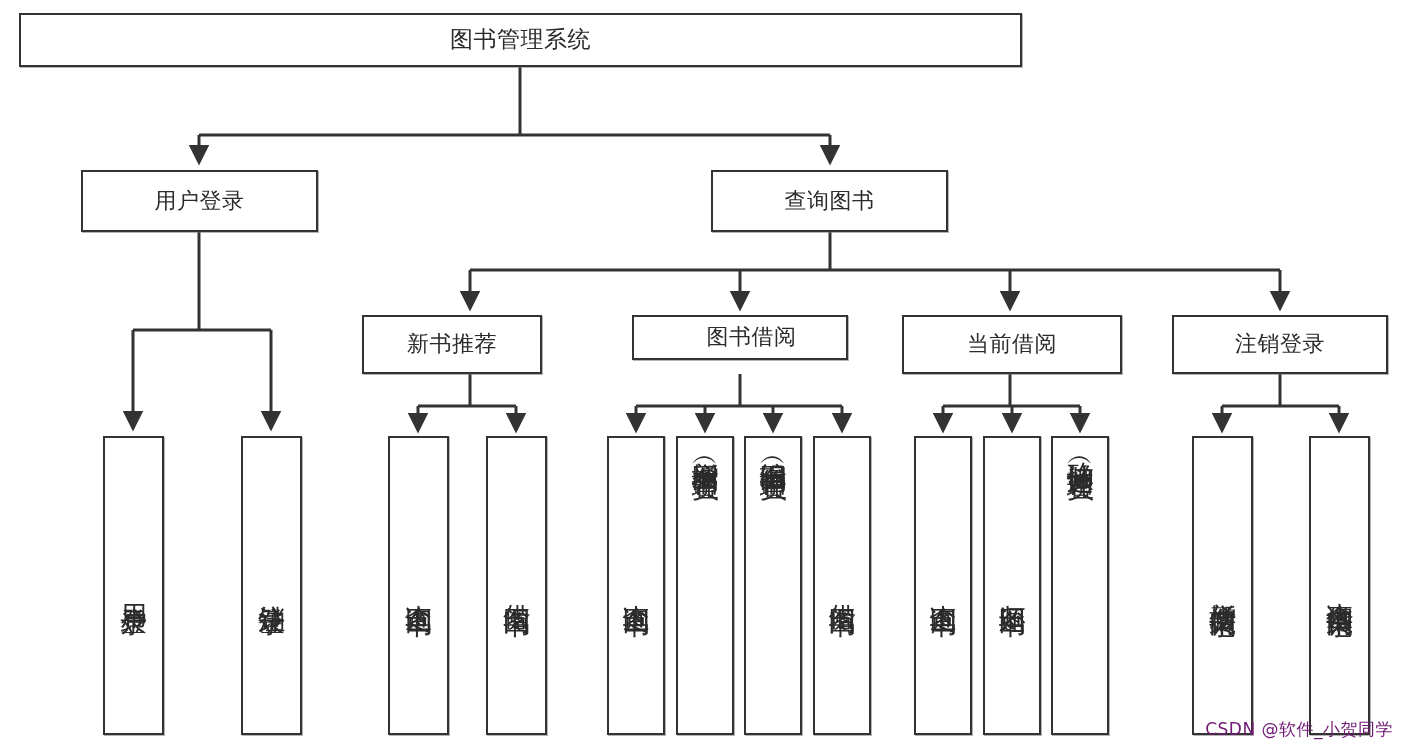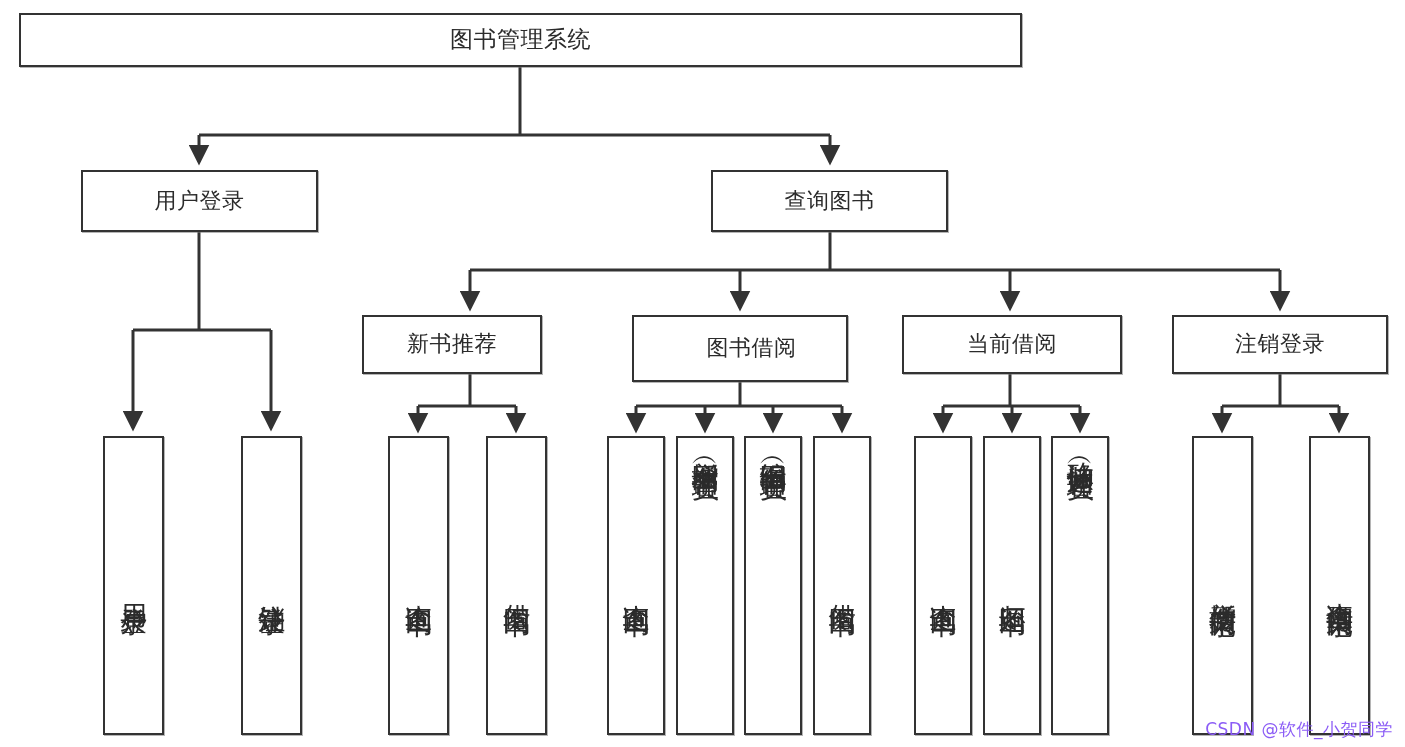--- a/index.html
+++ b/index.html
@@ -69,21 +69,21 @@
     text-align: left;
   }
   .node-box.vertical.v-center {
     align-items: center;
   }
   #watermark {
     position: absolute;
     right: 12px;
     bottom: 6px;
     font-size: 17px;
-    color: #8b5cf6;
+    color: #701a75;
     font-family: "DejaVu Sans", "Liberation Sans", sans-serif;
     white-space: nowrap;
     pointer-events: none;
     letter-spacing: 0.5px;
   }
 </style>
 </head>
 <body>
 
 <div id="diagram-root">
@@ -145,21 +145,21 @@
   <div class="node-box horizontal" style="left:81px; top:170px; width:237px; height:62px;">
     <span class="node-label">用户登录</span>
   </div>
   <div class="node-box horizontal" style="left:711px; top:170px; width:237px; height:62px;">
     <span class="node-label">查询图书</span>
   </div>
 
   <div class="node-box horizontal" style="left:362px; top:315px; width:180px; height:59px;">
     <span class="node-label">新书推荐</span>
   </div>
-  <div class="node-box horizontal" style="left:632px; top:315px; width:216px; height:67px;padding-left:23px;">
+  <div class="node-box horizontal" style="left:632px; top:315px; width:216px; height:45px;padding-left:23px;">
     <span class="node-label">图书借阅</span>
   </div>
   <div class="node-box horizontal" style="left:902px; top:315px; width:220px; height:59px;">
     <span class="node-label">当前借阅</span>
   </div>
   <div class="node-box horizontal" style="left:1172px; top:315px; width:216px; height:59px;">
     <span class="node-label">注销登录</span>
   </div>
 
   <div class="node-box vertical v-center" style="left:103px; top:436px; width:61px; height:299px;">

